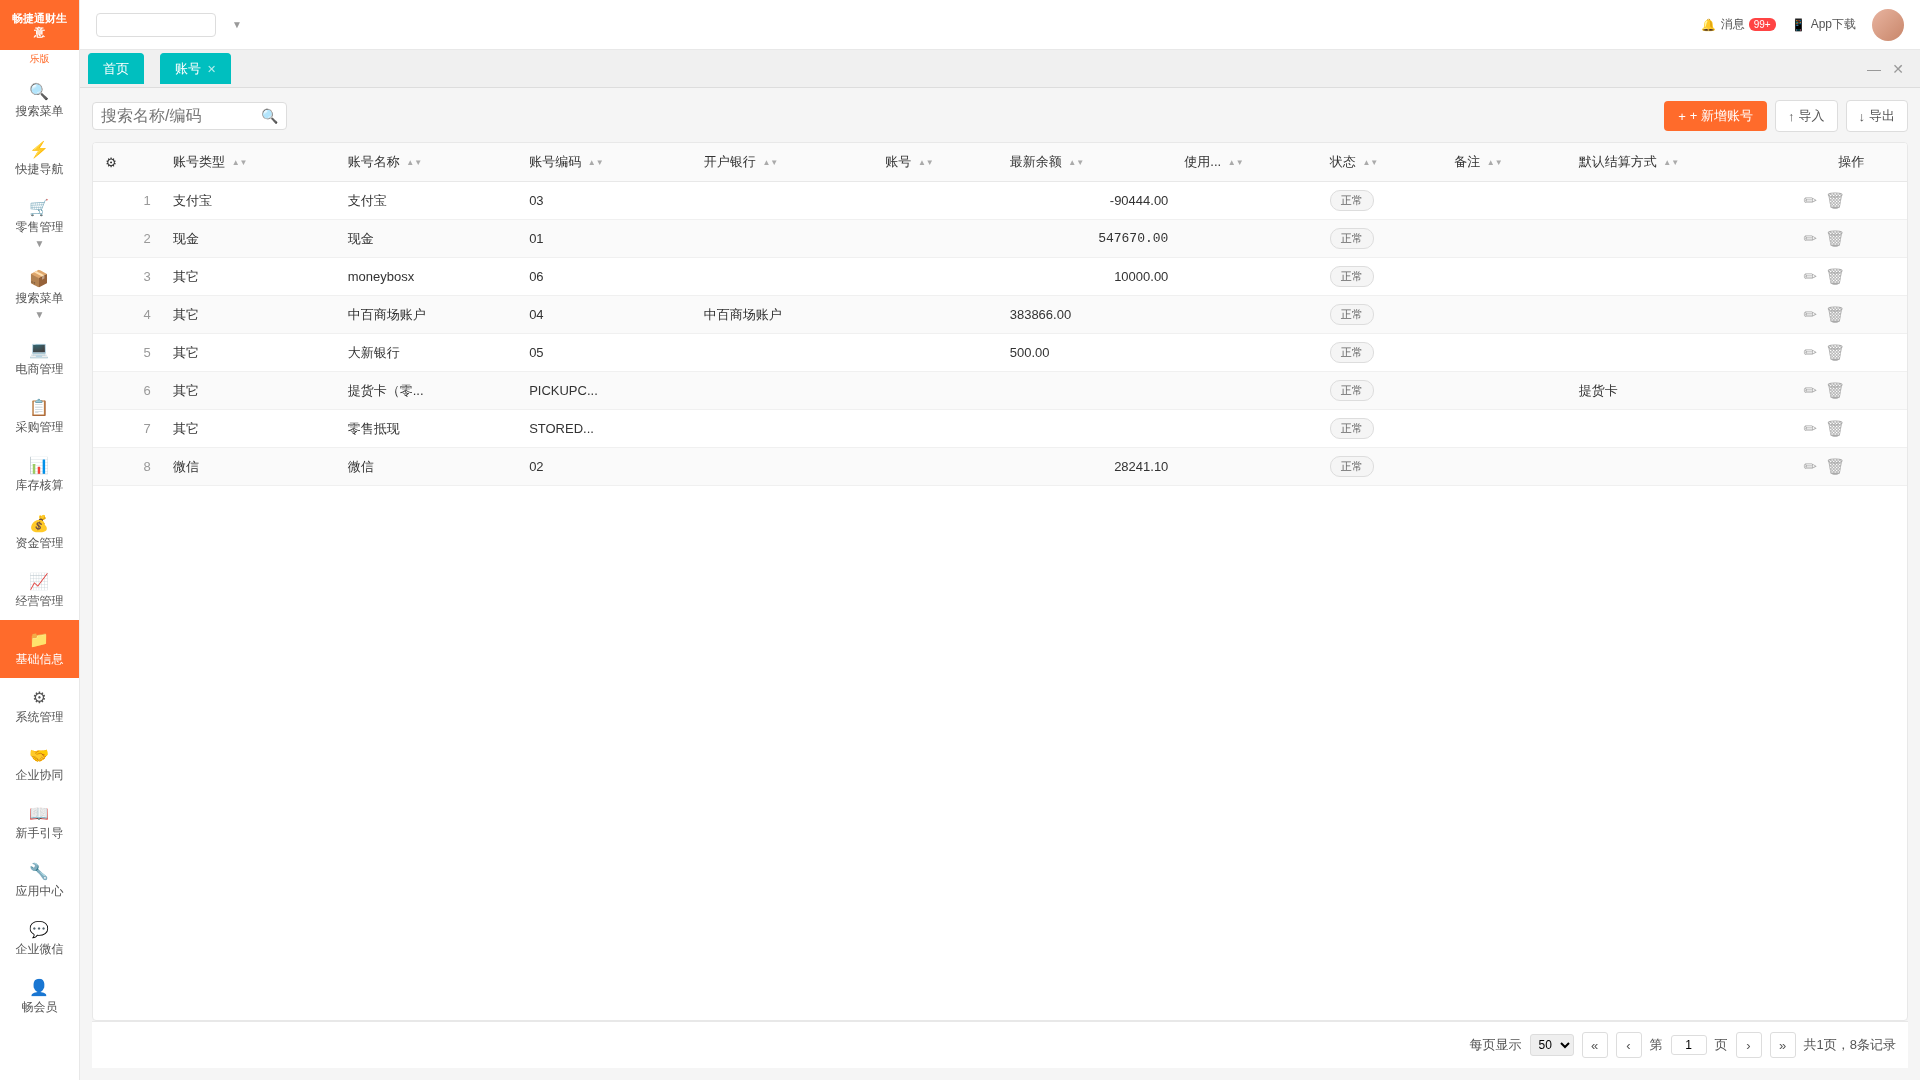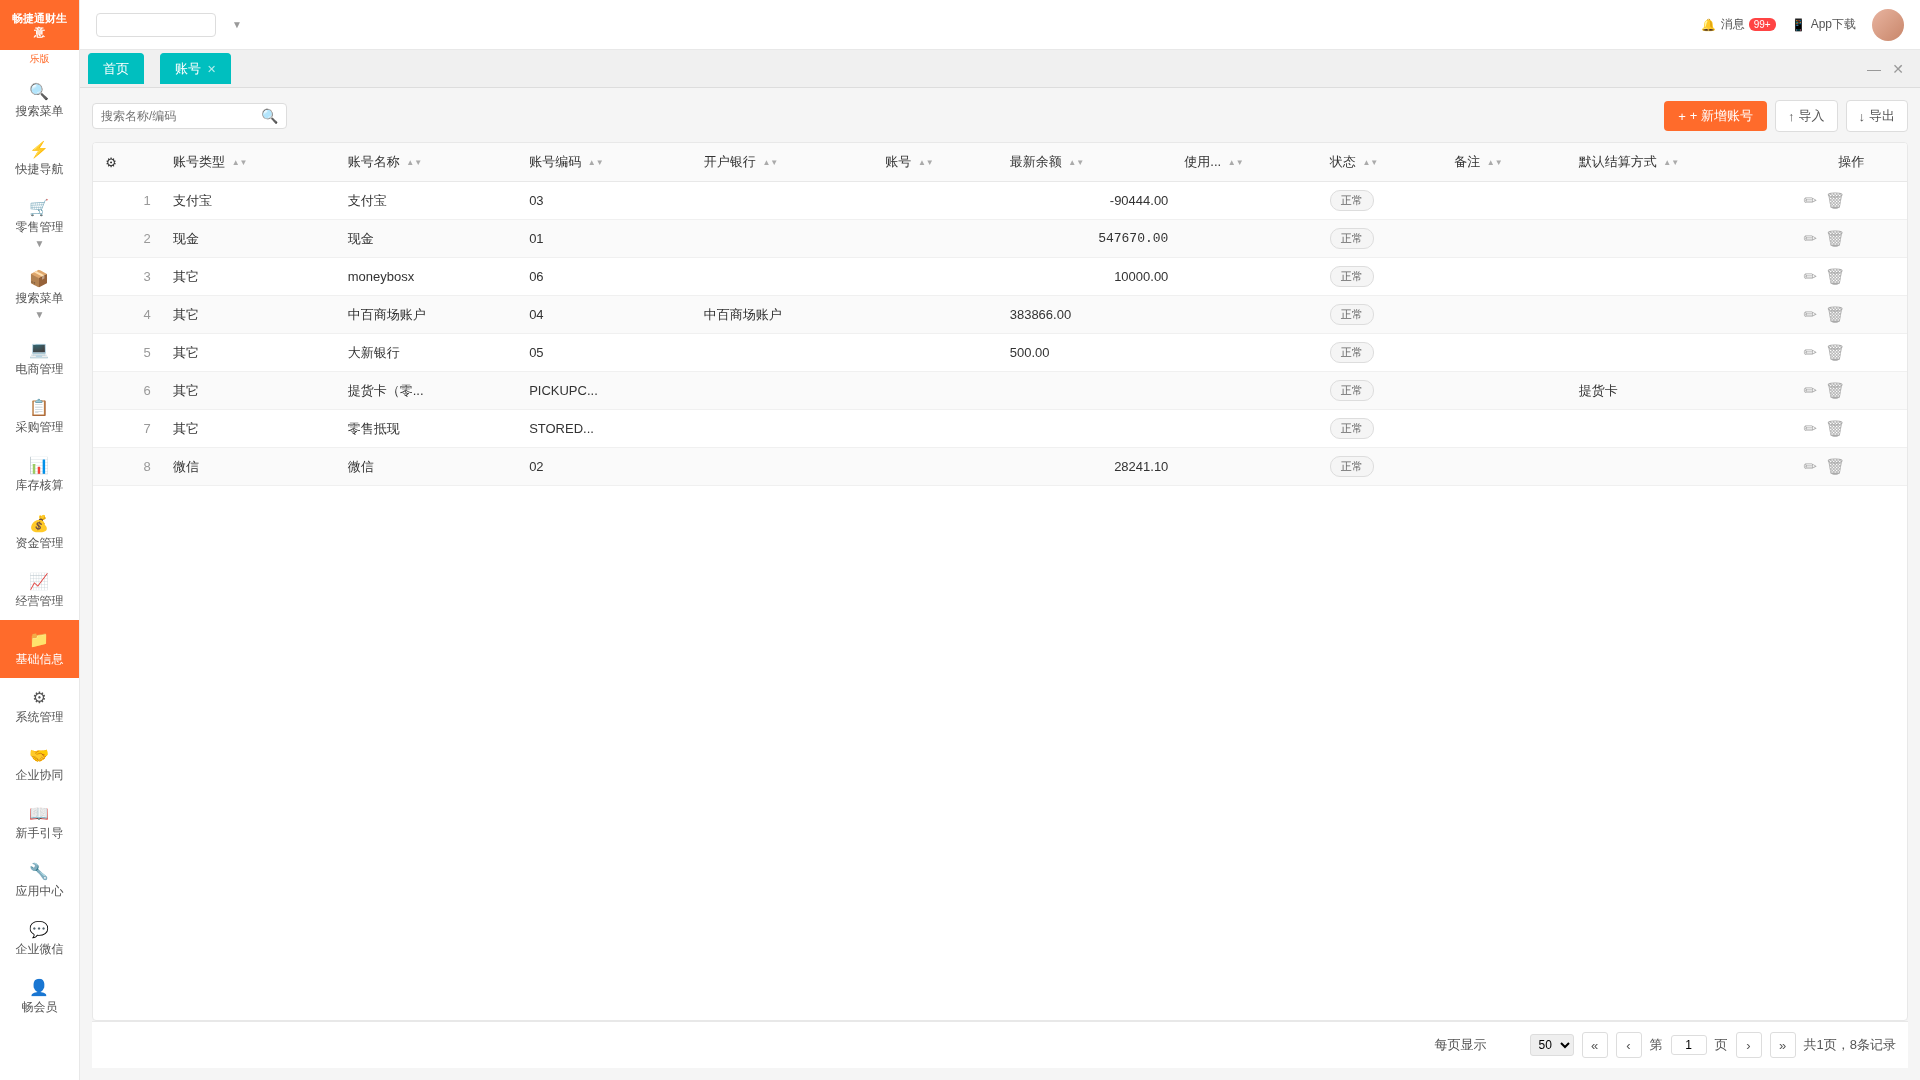--- a/index.html
+++ b/index.html
@@ -57,21 +57,21 @@
     .gear-col { width: 36px; text-align: center; }
     td { padding: 8px 8px; color: #333; border-bottom: 1px solid #f0f0f0; font-size: 13px; white-space: nowrap; }
     .status-badge { display: inline-block; padding: 2px 10px; border-radius: 10px; font-size: 11px; background: #f0f0f0; color: #555; border: 1px solid #ddd; }
     .status-normal { background: #f5f5f5; color: #666; border: 1px solid #ddd; }
     .action-btns { display: flex; gap: 8px; align-items: center; }
     .action-btn { color: #aaa; cursor: pointer; font-size: 16px; }
     .row-num { color: #999; text-align: center; }
 
     
     .pagination { display: flex; align-items: center; justify-content: flex-end; padding: 10px 12px; gap: 8px; font-size: 13px; color: #555; border-top: 1px solid #e8e8e8; background: #fff; }
-    .page-size-select { border: 1px solid #ddd; border-radius: 3px; padding: 2px 4px; font-size: 12px; margin-left: 35px; }
+    .page-size-select { border: 1px solid #ddd; border-radius: 3px; padding: 2px 4px; font-size: 12px; }
     .page-btn { width: 26px; height: 26px; display: flex; align-items: center; justify-content: center; border: 1px solid #ddd; border-radius: 3px; cursor: pointer; background: #fff; color: #555; }
     .page-input { width: 36px; border: 1px solid #ddd; border-radius: 3px; text-align: center; padding: 2px; font-size: 12px; }
 
     .dropdown-arrow { font-size: 10px; color: #999; }
   </style>
 </head>
 <body>
 
 <div class="sidebar">
   <div class="sidebar-logo">
@@ -181,21 +181,21 @@
       <div class="wc-btn">—</div>
       <div class="wc-btn">✕</div>
     </div>
   </div>
 
   <div class="content">
 
     <div class="toolbar">
       <div class="toolbar-left">
         <div class="search-box">
-          <input type="text" style="border: none; outline: none; font-size: 12px; width: 160px;" placeholder="搜索名称/编码">
+          <input type="text" style="border: none; outline: none; font-size: 16px; width: 160px;" placeholder="搜索名称/编码">
           <span class="search-icon">🔍</span>
         </div>
       </div>
       <div class="toolbar-right">
         <button class="btn-primary">
           <span>+</span>
           <span>+ 新增账号</span>
         </button>
         <button class="btn-secondary">
           <span>↑</span>

